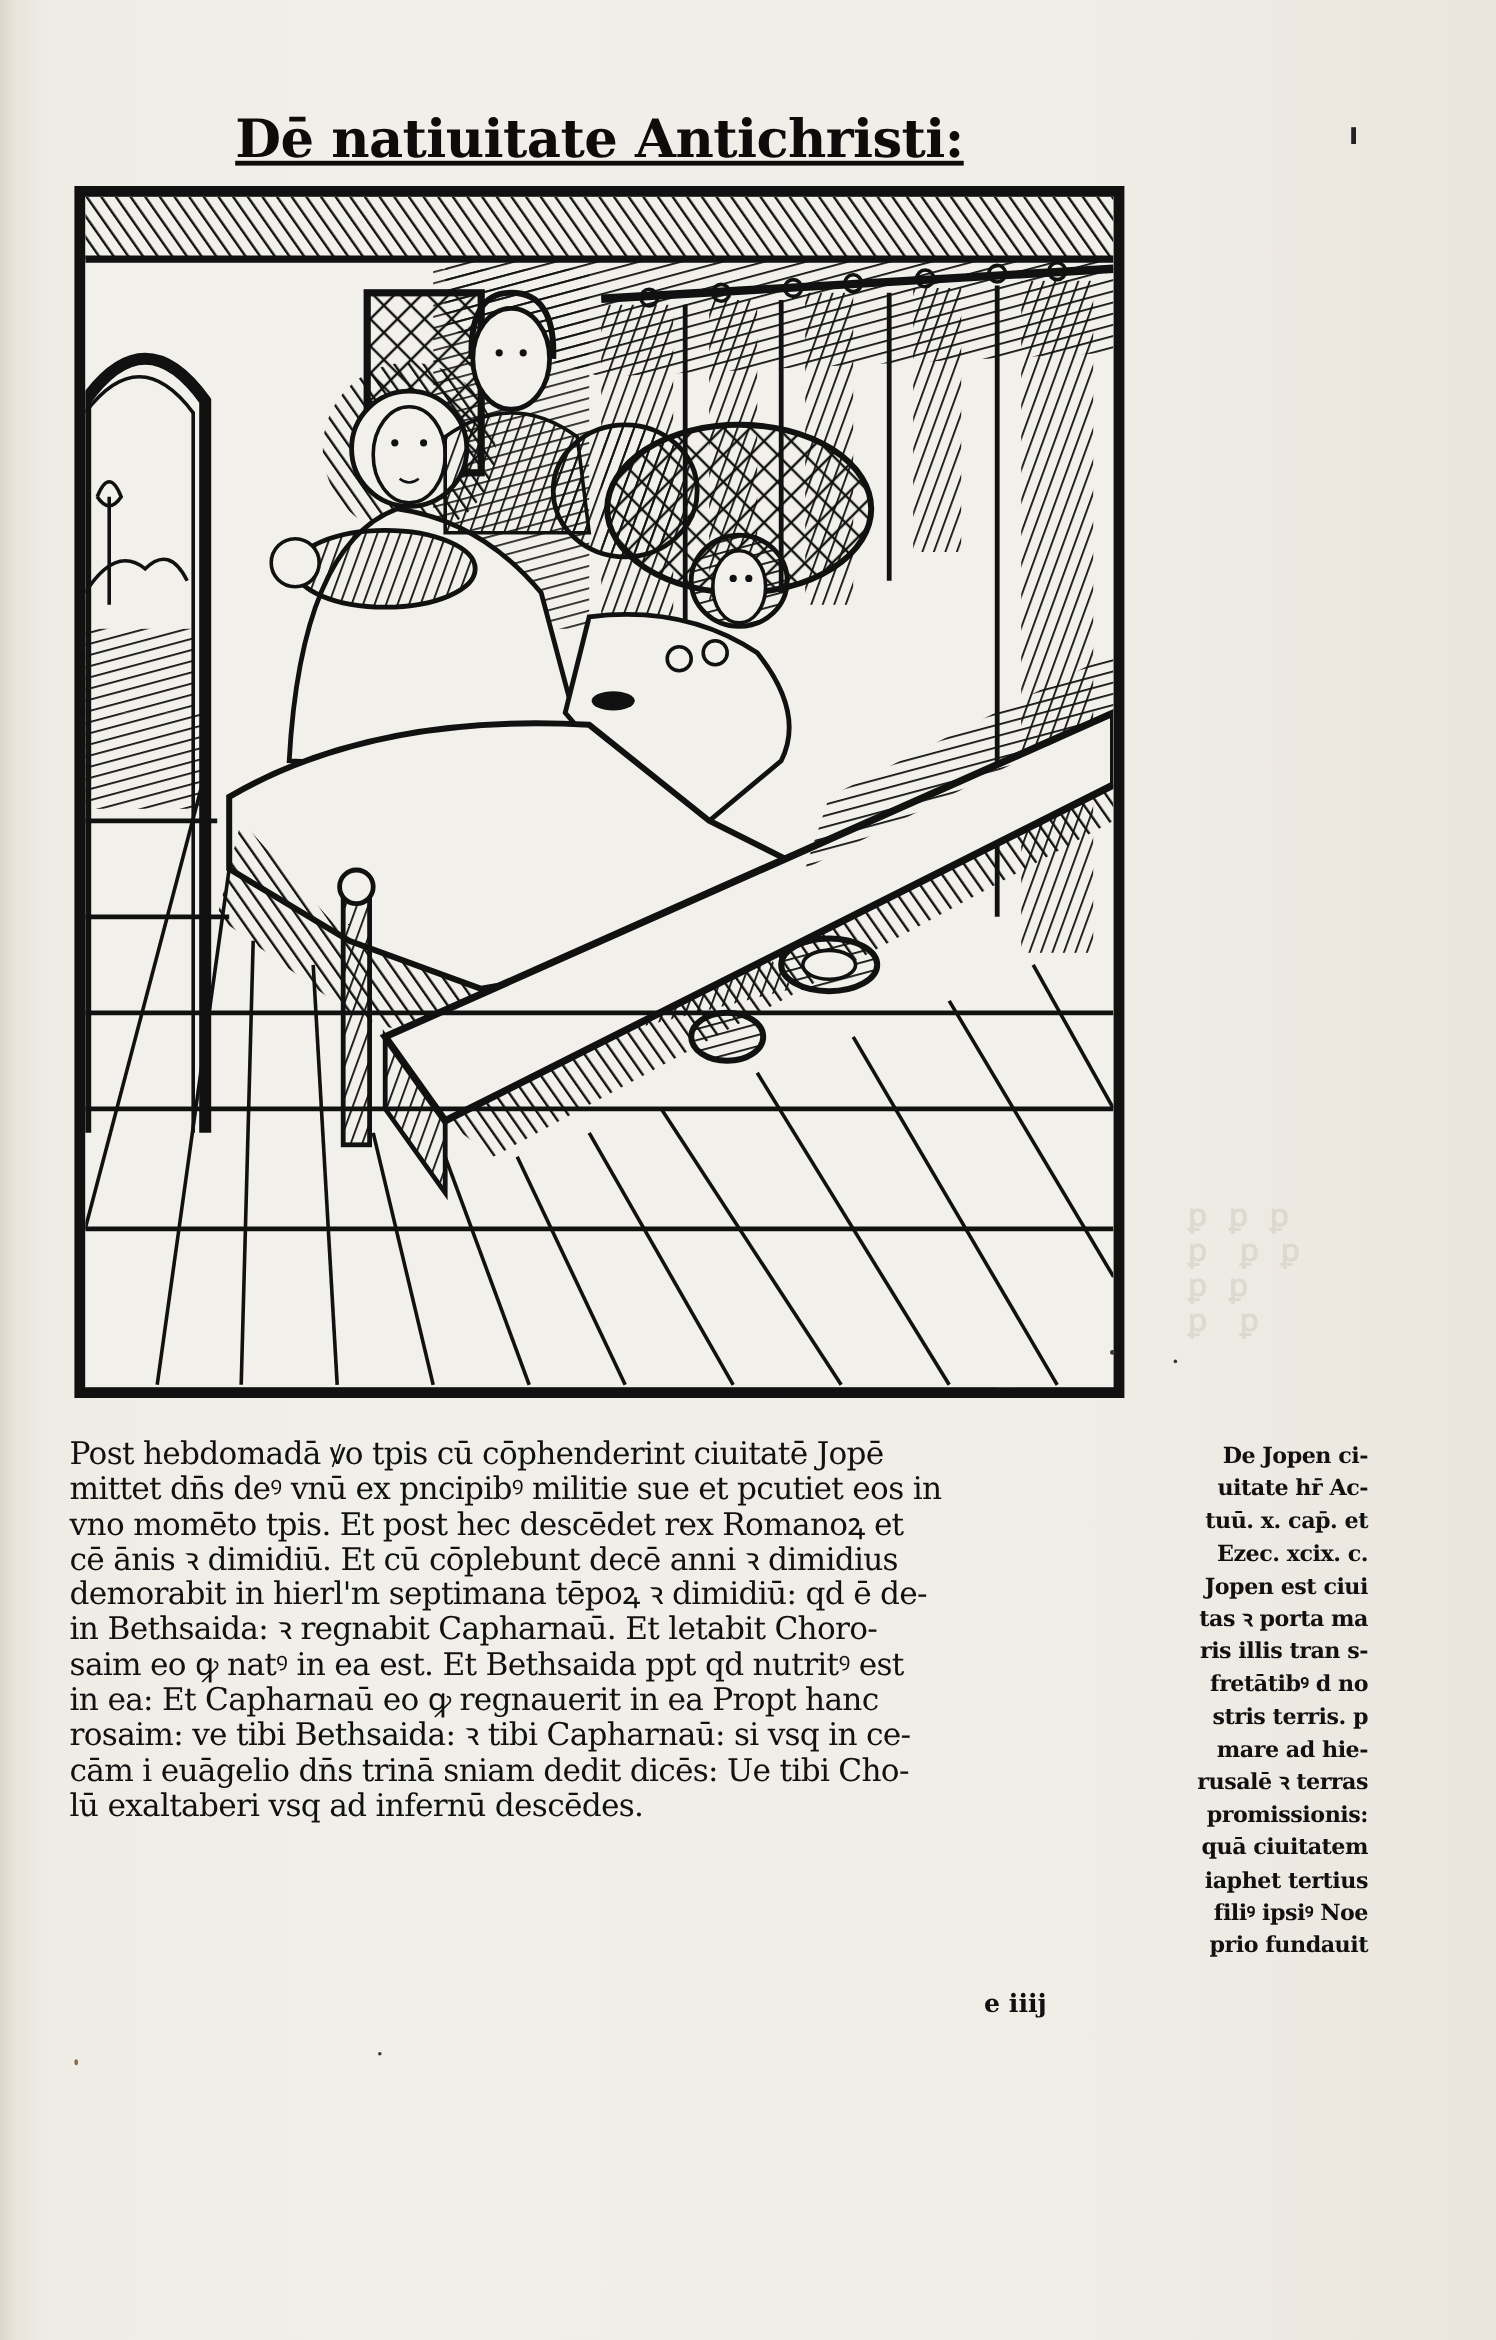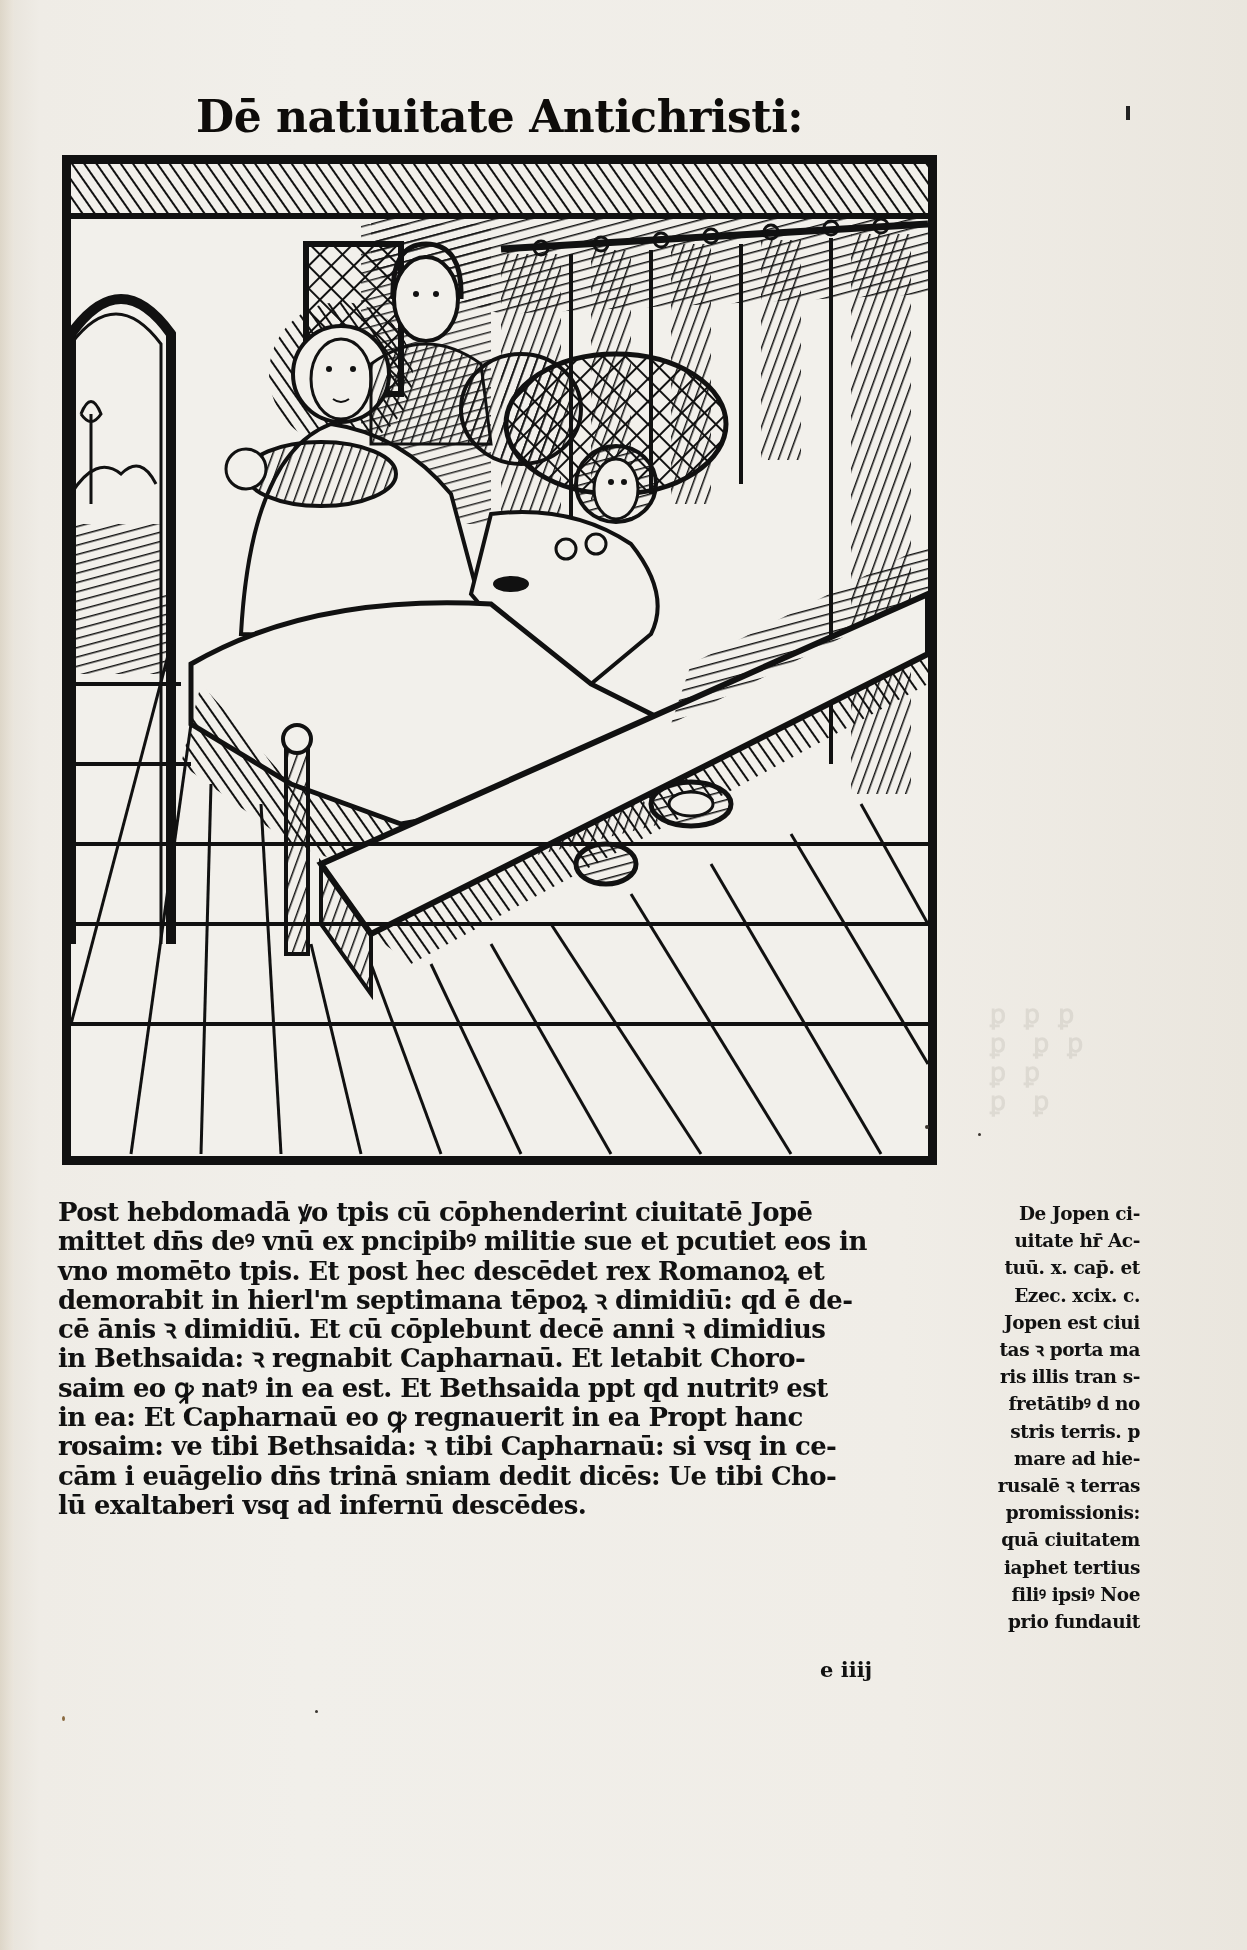--- a/index.html
+++ b/index.html
@@ -20,33 +20,33 @@
   }
   .bleed {
     position:absolute; color:rgba(80,70,60,0.10);
     font-family:"DejaVu Serif", serif; font-weight:bold;
     font-size:26px; line-height:29px; white-space:pre;
   }
   .heading {
     position:absolute; left:196px; top:92px; width:580px;
     font-family:"DejaVu Serif", serif; font-weight:bold;
     font-size:44px; letter-spacing:-0.5px; line-height:50px;
-    white-space:nowrap; color:#0e0c0a;
+    white-space:nowrap; color:#0e0c0a;text-decoration:underline;
   }
   .corner-mark {
     position:absolute; left:1126px; top:106px; width:4px; height:14px; background:#222;
   }
   .woodcut {
     position:absolute; left:62px; top:155px; width:875px; height:1010px;
     border:9px solid #111; box-sizing:border-box; background:#f2f0eb; overflow:hidden;
   }
   .woodcut svg { position:absolute; left:0; top:0; }
   .body-text {
     position:absolute; left:58px; top:1198px; width:880px;
-    font-family:"DejaVu Serif", serif; font-weight:bold;
+    font-family:"DejaVu Serif", serif; font-weight:normal;
     font-size:26px; line-height:29.3px; color:#111;
   }
   .body-text .line { white-space:nowrap; display:block; letter-spacing:-0.6px; }
   .signature { position:absolute; left:820px; top:1657px; font-family:"DejaVu Serif", serif; font-weight:bold; font-size:21px; color:#111; }
   .margin-note {
     position:absolute; left:960px; top:1200px; width:180px;
     font-family:"DejaVu Serif", serif; font-weight:bold;
     font-size:18.5px; line-height:27.2px; color:#111;text-align:right;
   }
   .margin-note .line { display:block; white-space:nowrap; letter-spacing:-0.4px; }
@@ -197,22 +197,22 @@
       <rect x="0" y="430" width="100" height="80" fill="url(#hatchH)"></rect>
 
       <rect x="760" y="975" width="14" height="20" fill="#f2f0eb"></rect>
     </svg>
   </div>
 
   <div class="body-text">
     <span class="line">Post hebdomadā ꝟo tpis cū cōphenderint ciuitatē Jopē</span>
     <span class="line">mittet dn̄s deꝰ vnū ex pncipibꝰ militie sue et pcutiet eos in</span>
     <span class="line">vno momēto tpis. Et post hec descēdet rex Romanoꝝ et</span>
+    <span class="line">cē ānis ꝛ dimidiū. Et cū cōplebunt decē anni ꝛ dimidius</span>
     <span class="line">demorabit in hierl'm septimana tēpoꝝ ꝛ dimidiū: qd ē de-</span>
-    <span class="line">cē ānis ꝛ dimidiū. Et cū cōplebunt decē anni ꝛ dimidius</span>
     <span class="line">in Bethsaida: ꝛ regnabit Capharnaū. Et letabit Choro-</span>
     <span class="line">saim eo ꝙ natꝰ in ea est. Et Bethsaida ppt qd nutritꝰ est</span>
     <span class="line">in ea: Et Capharnaū eo ꝙ regnauerit in ea  Propt hanc</span>
     <span class="line">rosaim: ve tibi Bethsaida: ꝛ tibi Capharnaū: si vsq in ce-</span>
     <span class="line">cām i euāgelio dn̄s trinā sniam dedit dicēs: Ue tibi Cho-</span>
     <span class="line">lū exaltaberi vsq ad infernū descēdes.</span>
   </div>
 
   <div class="signature">e iiij</div>
 

